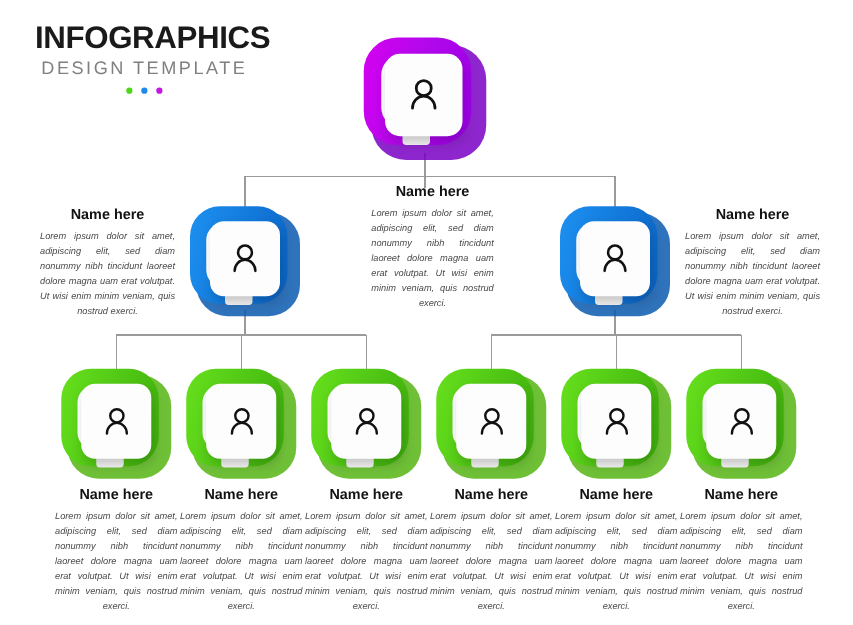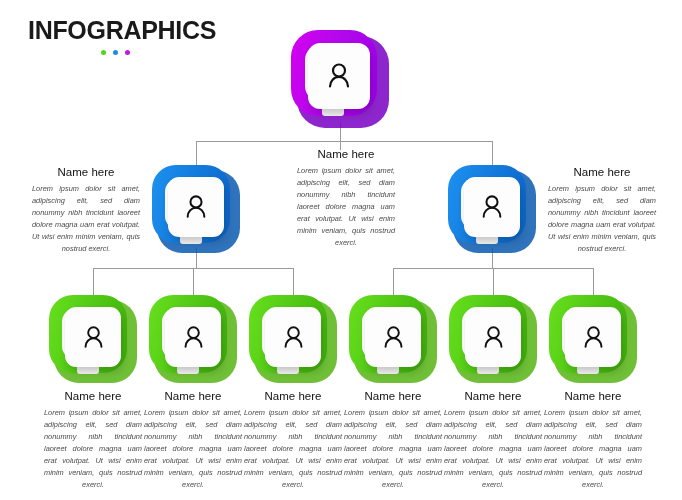--- a/index.html
+++ b/index.html
@@ -152,21 +152,21 @@
   }
   #node-root .card-icon { width: 62px; height: 66px; }
   #node-root .card-tab { left: 31px; top: 74px; }
 
   
   .textblock {
     position: absolute;
   }
   .tb-title {
     font-size: 11.5px;
-    font-weight: normal;
+    font-weight: bold;
     color: #121212;
     line-height: 1.2;
     margin-bottom: 3px;
     text-align: center;
   }
   .tb-body {
     font-size: 7.4px;
     color: #4a4a4a;
     line-height: 1.62;
     font-style: italic;
@@ -176,20 +176,21 @@
   .align-center { text-align: center; }
   .tb-body.just { text-align: justify; text-align-last: center; }
 </style>
 </head>
 <body>
 
 <div id="canvas">
 
   <div id="title-block">
     <div id="title-main">INFOGRAPHICS</div>
+    <div id="title-sub">DESIGN TEMPLATE</div>
     <div id="title-dots">
       <span class="title-dot" style="background: rgb(79, 214, 27);"></span>
       <span class="title-dot" style="background: rgb(31, 138, 236);"></span>
       <span class="title-dot" style="background: rgb(195, 23, 224);"></span>
     </div>
   </div>
 
   <svg id="connectors" viewBox="0 0 682 500" width="682" height="500">
     <g stroke="#9a9a9a" stroke-width="1" fill="none" shape-rendering="crispEdges">
 

